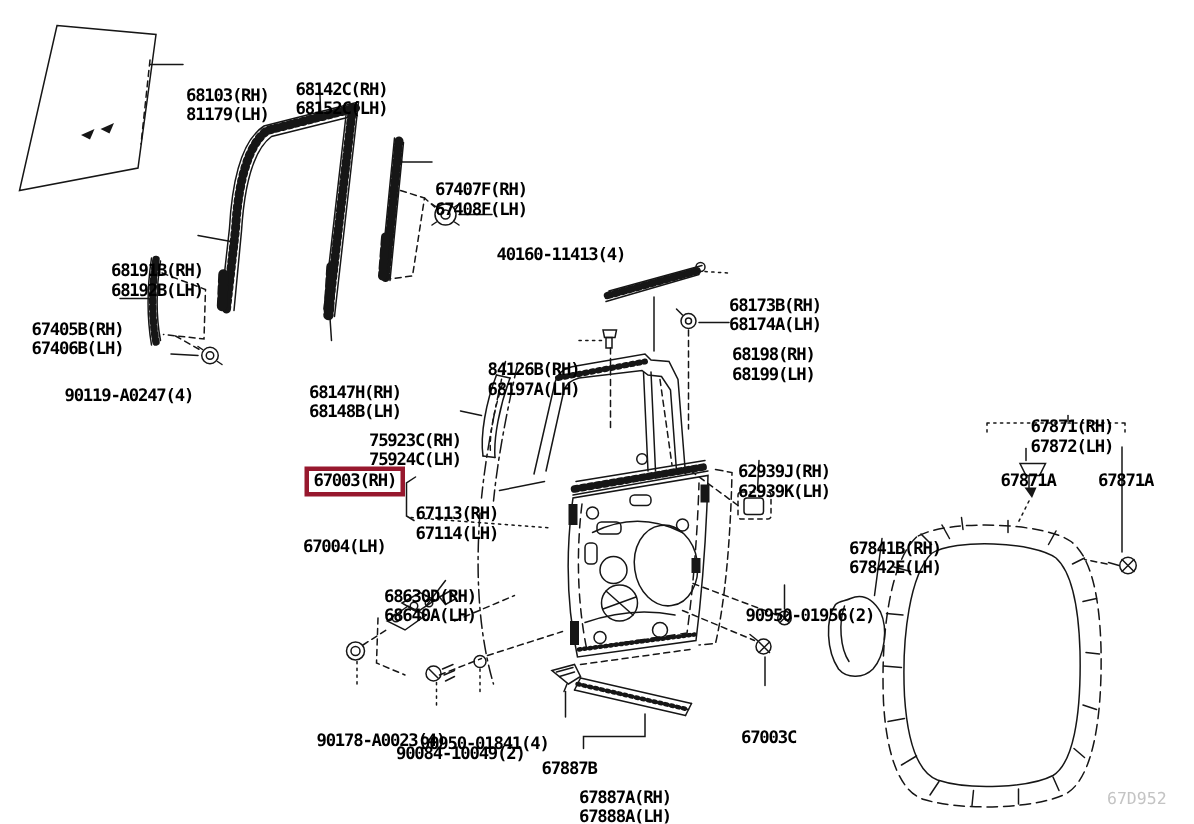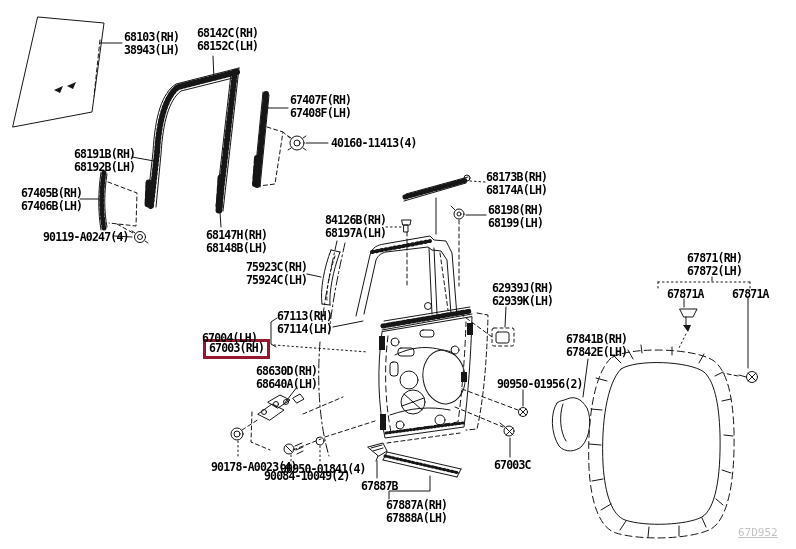--- a/index.html
+++ b/index.html
@@ -5,34 +5,34 @@
   html,body{margin:0;padding:0;}
   #stage{
     position:relative; width:796px; height:549px;
     background:#ffffff; overflow:hidden;
     font-family:"DejaVu Sans Mono", monospace;
   }
   #lineart{position:absolute;left:0;top:0;}
   .lbl{
     position:absolute; color:#000;
     font: bold 11.5px "DejaVu Sans Mono", monospace;
-    letter-spacing:-0.8px; line-height:13px; white-space:nowrap;
+    letter-spacing:-0.8px; line-height:13px; white-space:nowrap;margin-top:26px;
   }
   .lbl .ln{display:block;}
   .hlbox{
     position:absolute; left:203px; top:311px;
     border:3px solid #97182E; padding:0 3px 1px 3px;
     font: bold 11.5px "DejaVu Sans Mono", monospace;
     letter-spacing:-0.8px; line-height:13px; color:#000;
     background:#fff; white-space:nowrap;
   }
   .watermark{
     position:absolute; left:738px; top:526px;
     font: 11px "DejaVu Sans Mono", monospace;
-    color:#c4c4c4; letter-spacing:0px;text-decoration:underline;
+    color:#c4c4c4; letter-spacing:0px;
   }
 </style>
 </head>
 <body>
 
 <div id="stage" style="background: rgb(255, 255, 255);">
 
 <svg id="lineart" width="796" height="549" viewBox="0 0 796 549" stroke="#161616" fill="none" stroke-width="1" stroke-linecap="round">
 
   <g>
@@ -253,21 +253,21 @@
     <path d="M297,387 L284,404"></path>
     <path d="M377,461 L377,478"></path>
     <path d="M430,476 L430,491 L389,491 L389,499"></path>
     <path d="M386,227 L401,227" stroke-dasharray="1.5,3"></path>
     <path d="M470,181 L485,182" stroke-dasharray="1.5,3"></path>
   </g>
 </svg>
 
   <div class="lbl" style="left:124px;top:31px">
     <span class="ln">68103(RH)</span>
-    <span class="ln">38943(LH)</span>
+    <span class="ln">81179(LH)</span>
   </div>
   <div class="lbl" style="left:197px;top:27px">
     <span class="ln">68142C(RH)</span>
     <span class="ln">68152C(LH)</span>
   </div>
   <div class="lbl" style="left:290px;top:94px">
     <span class="ln">67407F(RH)</span>
     <span class="ln">67408F(LH)</span>
   </div>
   <div class="lbl" style="left:331px;top:137px">
@@ -315,21 +315,21 @@
   <div class="lbl" style="left:667px;top:288px">
     <span class="ln">67871A</span>
   </div>
   <div class="lbl" style="left:732px;top:288px">
     <span class="ln">67871A</span>
   </div>
   <div class="lbl" style="left:277px;top:310px">
     <span class="ln">67113(RH)</span>
     <span class="ln">67114(LH)</span>
   </div>
-  <div class="hlbox" style="border-color: rgb(151, 24, 46); margin-top: 28px;">
+  <div class="hlbox" style="border-color: rgb(151, 24, 46);">
     <span>67003(RH)</span>
   </div>
   <div class="lbl" style="left:202px;top:332px">
     <span class="ln">67004(LH)</span>
   </div>
   <div class="lbl" style="left:256px;top:365px">
     <span class="ln">68630D(RH)</span>
     <span class="ln">68640A(LH)</span>
   </div>
   <div class="lbl" style="left:566px;top:333px">

